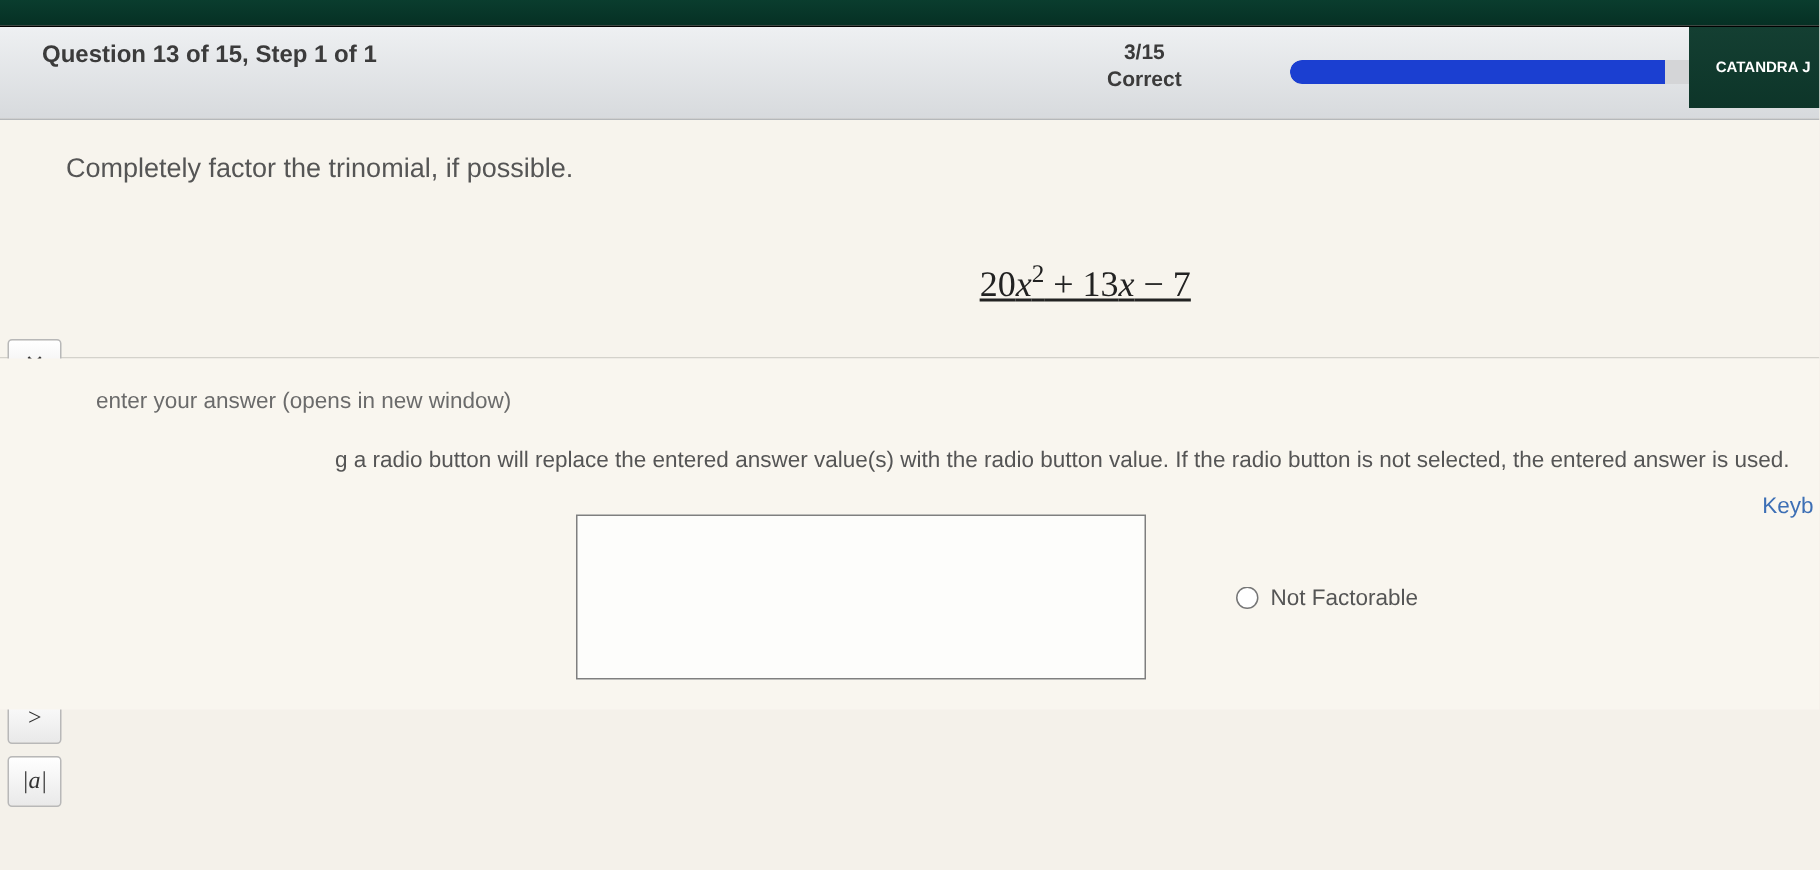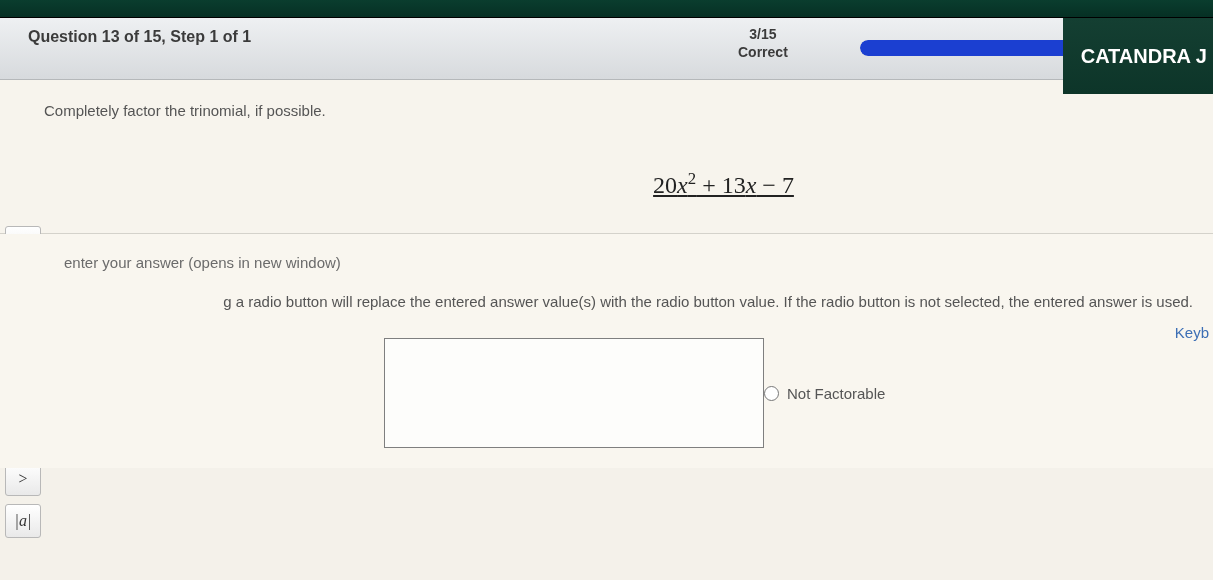--- a/index.html
+++ b/index.html
@@ -54,38 +54,38 @@
   }
   .progress-fill {
     height: 100%;
     background: #1b3fd1;
     border-radius: 8px 0 0 8px;
   }
   .userbar {
     position: absolute;
     right: 0;
     top: 0;
-    height: 76px;
+    height: 54px;
     background: linear-gradient(#143f32,#0d3529);
     color: #fff;
     display: flex;
     align-items: center;
     padding: 0 6px 0 18px;
     font-weight: bold;
-    font-size: 20px;
+    font-size: 10px;
     z-index: 3;
   }
   .question-area {
     padding: 22px 30px 10px 44px;
     background: #f7f4ed;
     border-bottom: 1px solid #d4d2cb;
   }
   .prompt {
     color: #555;
-    font-size: 15px;
+    font-size: 18px;
     margin-bottom: 50px;
   }
   .formula {
     font-family: "Times New Roman", serif;
     font-size: 24px;
     color: #222;
     text-align: center;
     margin: 0 auto 24px auto;
     padding-left: 220px;
     text-decoration: underline;
@@ -110,20 +110,21 @@
   .keyb {
     position: absolute;
     right: 4px;
     top: 90px;
     color: #3d6fb5;
     font-size: 15px;
   }
   .input-row {
     display: flex;
     align-items: center;
+    gap: 60px;
     margin-left: 320px;
   }
   .answer-input {
     width: 380px;
     height: 110px;
     border: 1px solid #7f7f7f;
     background: #fdfdfb;
     display: block;
     font-size: 18px;
     padding: 6px 10px;

